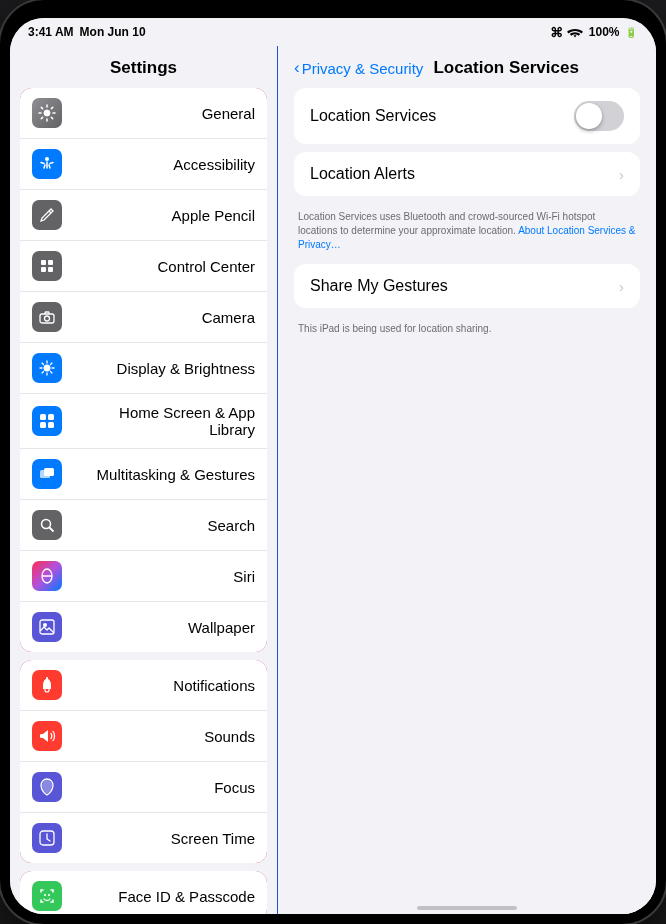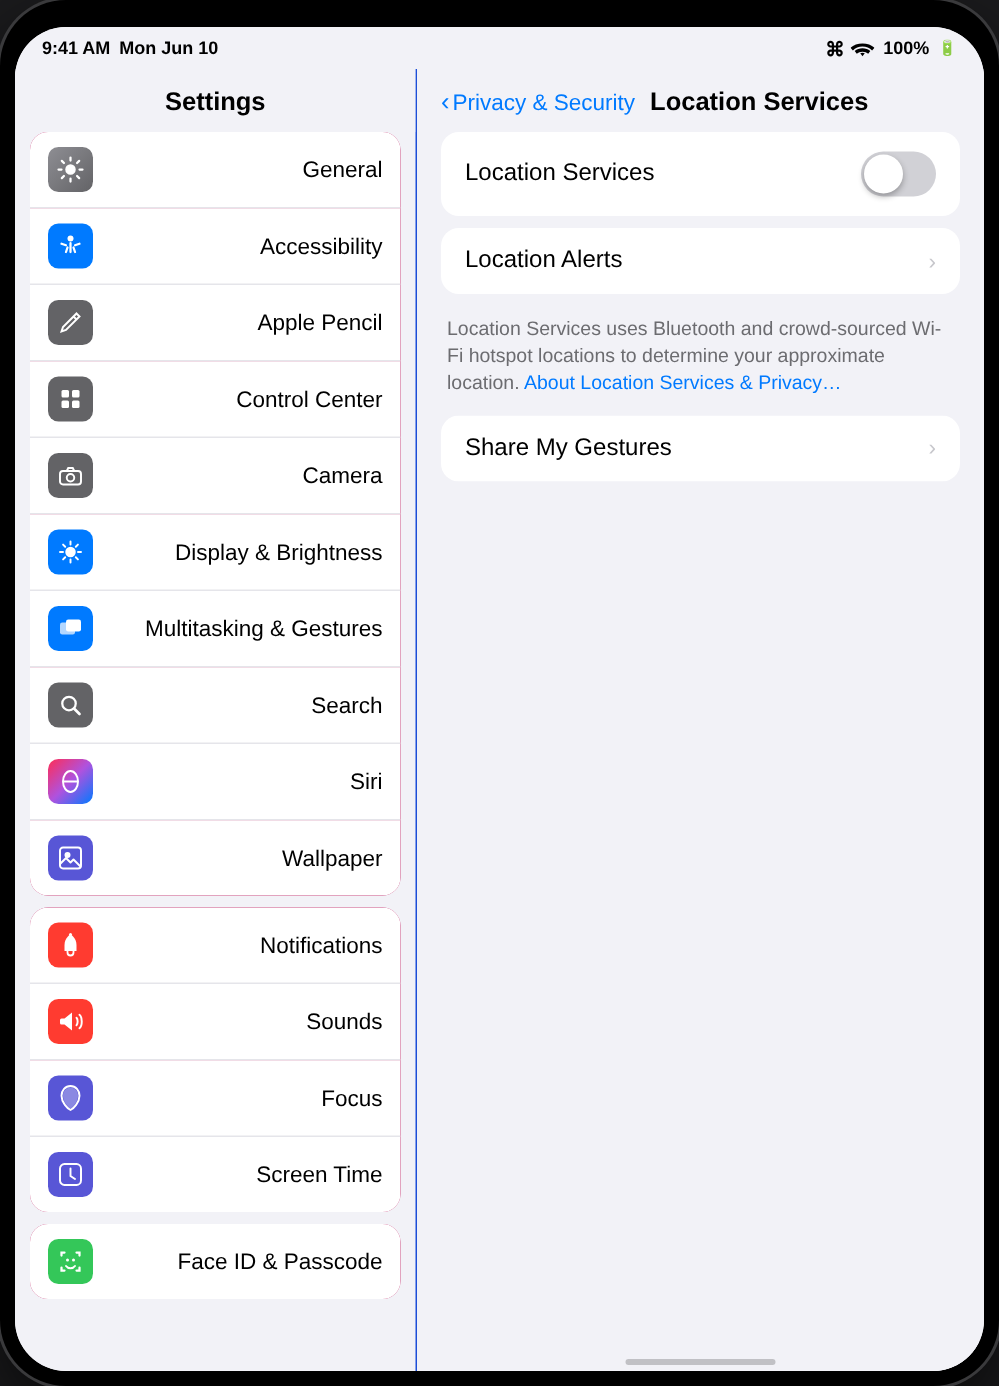--- a/index.html
+++ b/index.html
@@ -172,21 +172,21 @@
       left: 2px;
       box-shadow: 0 2px 4px rgba(0,0,0,0.3);
     }
     .chevron-right {
       color: #c7c7cc;
       font-size: 15px;
     }
     .description-card {
       background: transparent;
       padding: 6px 4px 12px;
-      font-size: 13px;
+      font-size: 10px;
       color: #6c6c70;
       line-height: 1.4;
     }
     .description-card a {
       color: #007aff;
       text-decoration: none;
     }
     .home-indicator {
       height: 20px;
       display: flex;
@@ -221,21 +221,21 @@
     .ic-faceid { background: #34c759; }
   </style>
 </head>
 <body>
 
 <div class="device">
   <div class="screen">
 
     <div class="status-bar">
       <div class="status-left">
-        <span>9:41 AM</span>
+        <span>3:41 AM</span>
         <span>Mon Jun 10</span>
       </div>
       <div class="status-right">
         <span class="wifi-icon">⌘
           <svg width="16" height="12" viewBox="0 0 16 12" fill="none" style="vertical-align:middle">
             <path d="M8 10.5L9.5 8.5C8.9 8 7.1 8 6.5 8.5L8 10.5Z" fill="#000"></path>
             <path d="M8 7.5C9.5 7.5 10.8 8 11.8 8.8L13.2 7C11.8 5.9 10 5.2 8 5.2C6 5.2 4.2 5.9 2.8 7L4.2 8.8C5.2 8 6.5 7.5 8 7.5Z" fill="#000"></path>
             <path d="M8 4C10.5 4 12.8 5 14.4 6.6L16 4.8C14 3 11.1 2 8 2C4.9 2 2 3 0 4.8L1.6 6.6C3.2 5 5.5 4 8 4Z" fill="#000"></path>
           </svg>
         </span>
@@ -301,20 +301,31 @@
           <div class="sidebar-item">
             <div class="item-icon ic-display">
               <svg width="18" height="18" viewBox="0 0 18 18" fill="none">
                   <circle cx="9" cy="9" r="3.5" fill="white"></circle>
                   <path d="M9 2v2M9 14v2M2 9h2M14 9h2M4.05 4.05l1.41 1.41M12.54 12.54l1.41 1.41M4.05 13.95l1.41-1.41M12.54 5.46l1.41-1.41" stroke="white" stroke-width="1.3" stroke-linecap="round"></path>
                 </svg>
             </div>
             <span class="item-label">Display &amp; Brightness</span>
           </div>
           <div class="sidebar-item">
+            <div class="item-icon ic-homescreen">
+              <svg width="18" height="18" viewBox="0 0 18 18" fill="none">
+                  <rect x="2" y="2" width="6" height="6" rx="1.5" fill="white"></rect>
+                  <rect x="10" y="2" width="6" height="6" rx="1.5" fill="white"></rect>
+                  <rect x="2" y="10" width="6" height="6" rx="1.5" fill="white"></rect>
+                  <rect x="10" y="10" width="6" height="6" rx="1.5" fill="white"></rect>
+                </svg>
+            </div>
+            <span class="item-label">Home Screen &amp; App Library</span>
+          </div>
+          <div class="sidebar-item">
             <div class="item-icon ic-multitasking">
               <svg width="18" height="18" viewBox="0 0 18 18" fill="none">
                   <rect x="2" y="5" width="10" height="8" rx="1.5" fill="white" opacity="0.7"></rect>
                   <rect x="6" y="3" width="10" height="8" rx="1.5" fill="white"></rect>
                 </svg>
             </div>
             <span class="item-label">Multitasking &amp; Gestures</span>
           </div>
           <div class="sidebar-item">
             <div class="item-icon ic-search">
@@ -437,20 +448,23 @@
             <a href="#">About Location Services &amp; Privacy…</a>
           </div>
 
           <div class="setting-card">
             <div class="setting-row">
               <span class="setting-label">Share My Gestures</span>
               <span class="chevron-right">›</span>
             </div>
           </div>
 
+          <div class="description-card">
+            <span>This iPad is being used for location sharing.</span>
+          </div>
         </div>
 
         <div class="home-indicator">
           <div class="home-bar"></div>
         </div>
       </div>
     </div>
   </div>
 </div>
 

